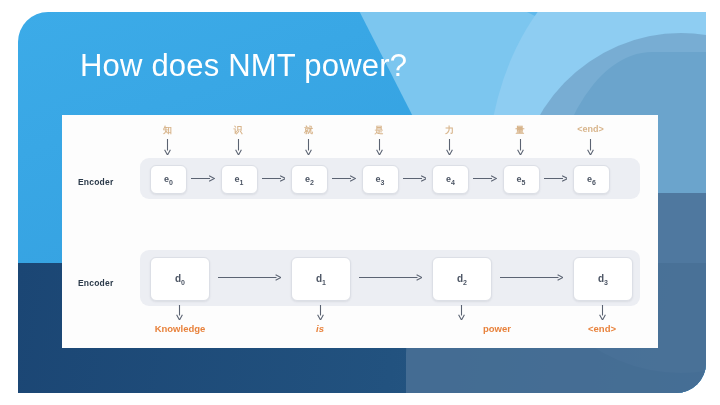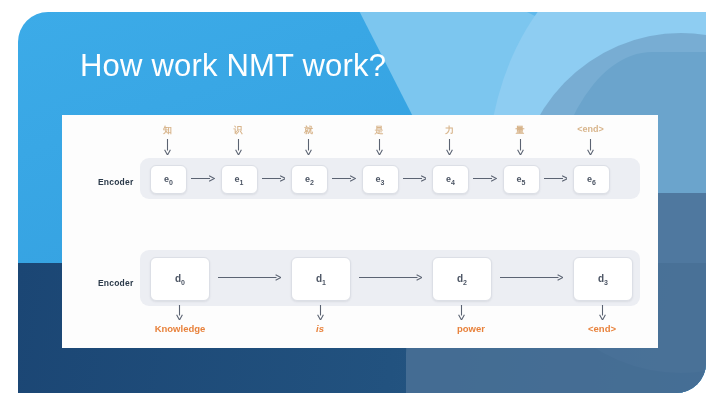--- a/index.html
+++ b/index.html
@@ -105,21 +105,20 @@
     height: 233px;
     background: #fdfdfd;
   }
 
   .row-label {
     position: absolute;
     font-size: 8.5px;
     font-weight: bold;
     color: #2b3a4a;
     letter-spacing: .2px;
-    margin-left: 20px;
   }
   .lbl-encoder { left: 16px; top: 62px; }
   .lbl-decoder { left: 16px; top: 163px; }
 
   
   .band {
     position: absolute;
     background: #eceef3;
     border-radius: 9px;
   }
@@ -189,21 +188,21 @@
   <div class="swoosh sw-a"></div>
   <div class="swoosh sw-b"></div>
   <div class="swoosh sw-c"></div>
   <div class="swoosh sw-d"></div>
 
   <div class="bottom-band">
     <div class="bottom-curve2"></div>
     <div class="bottom-curve"></div>
   </div>
 
-  <div class="title">How work NMT work?</div>
+  <div class="title">How does NMT power?</div>
 
   <div class="panel">
 
     <div class="row-label lbl-encoder">Encoder</div>
     <div class="row-label lbl-decoder">Encoder</div>
 
     <div class="band band-enc"></div>
     <div class="band band-dec"></div>
 
     <div id="enc-layer">
@@ -331,21 +330,21 @@
           </svg>
         </div>
         <div class="cell cell-d" style="left: 370px;">
           <span>d<sub>2</sub></span>
         </div>
         <div class="v-arrow" style="left: 394.5px; top: 190px; height: 15px;">
           <svg width="9" height="15">
             <path d="M4.5 0 L4.5 10.5 M1.6 9.8 L4.5 15 L7.4 9.8" stroke="#5b6372" stroke-width="1.1" fill="none"></path>
           </svg>
         </div>
-        <div class="out-label" style="left: 359px; width: 100px;">power</div>
+        <div class="out-label" style="left: 349px; width: 100px; text-align: right;">power</div>
         <div class="h-arrow" style="left: 438px; top: 158px; width: 63px;">
           <svg width="63" height="9">
             <path d="M0 4.5 L58.5 4.5 M57.6 1.7 L63 4.5 L57.6 7.3" stroke="#5b6372" stroke-width="1.1" fill="none"></path>
           </svg>
         </div>
         <div class="cell cell-d" style="left: 511px;">
           <span>d<sub>3</sub></span>
         </div>
         <div class="v-arrow" style="left: 535.5px; top: 190px; height: 15px;">
           <svg width="9" height="15">

